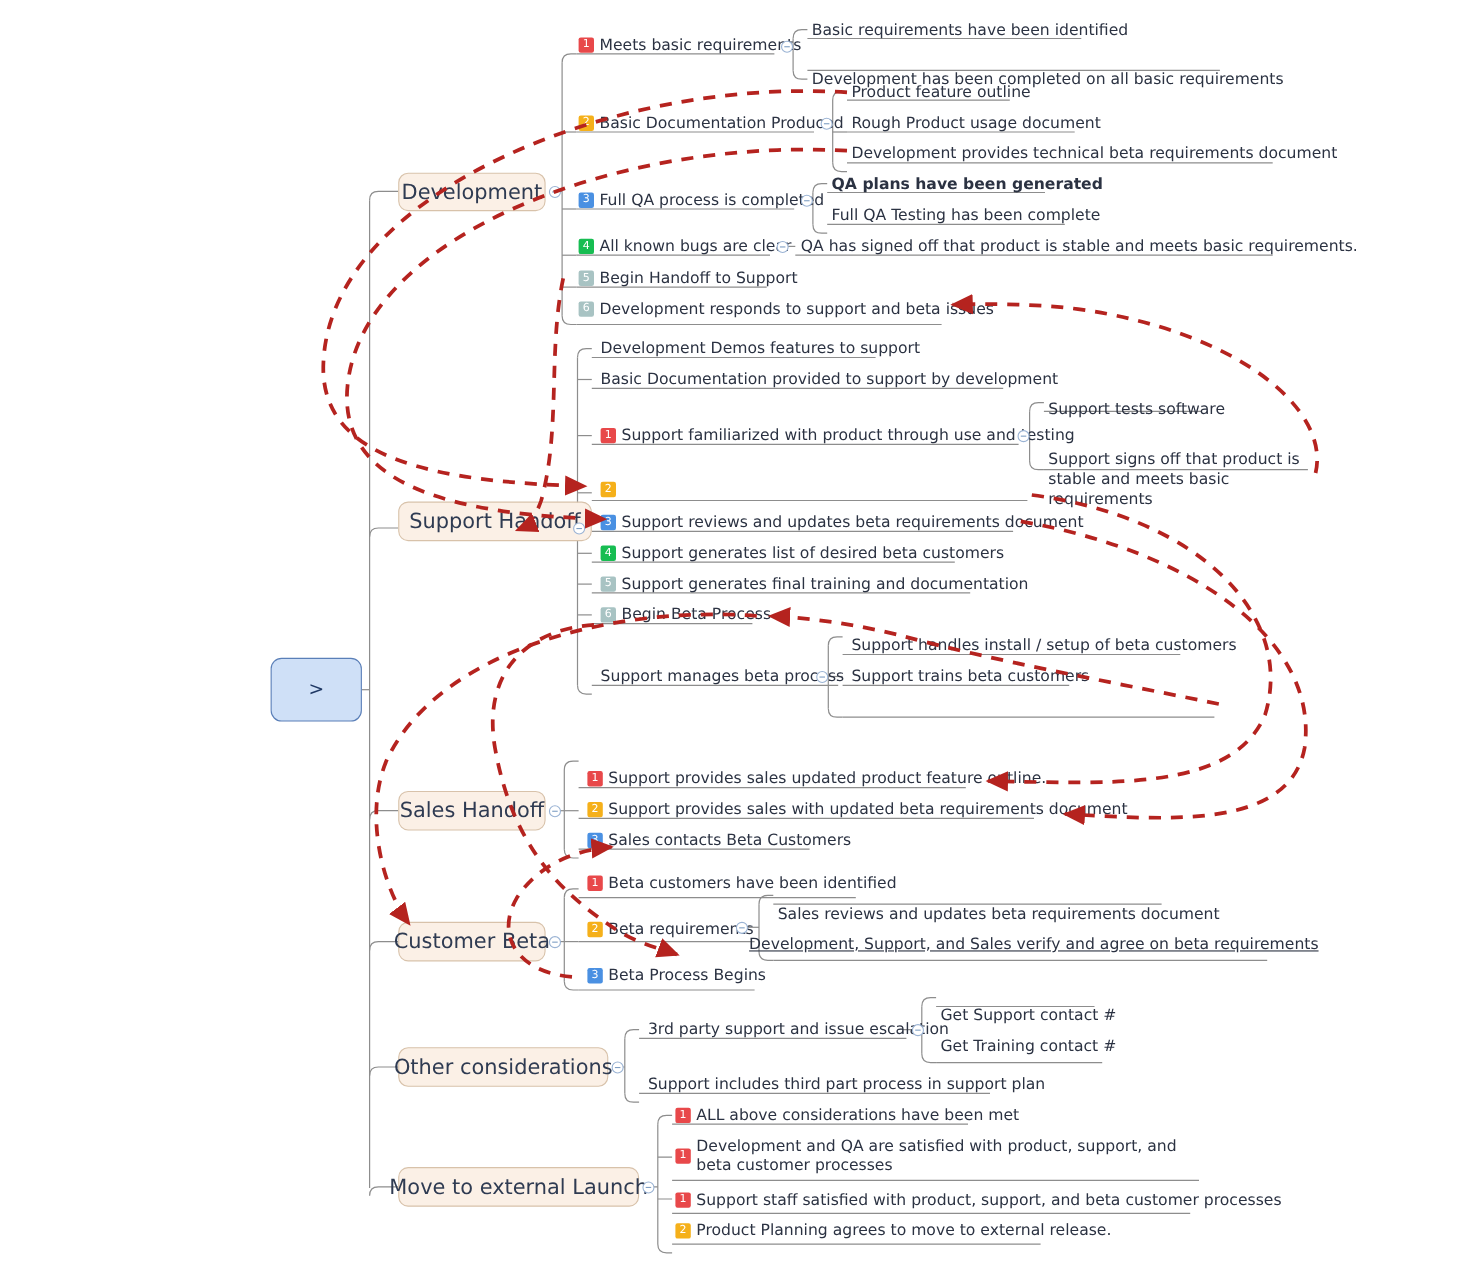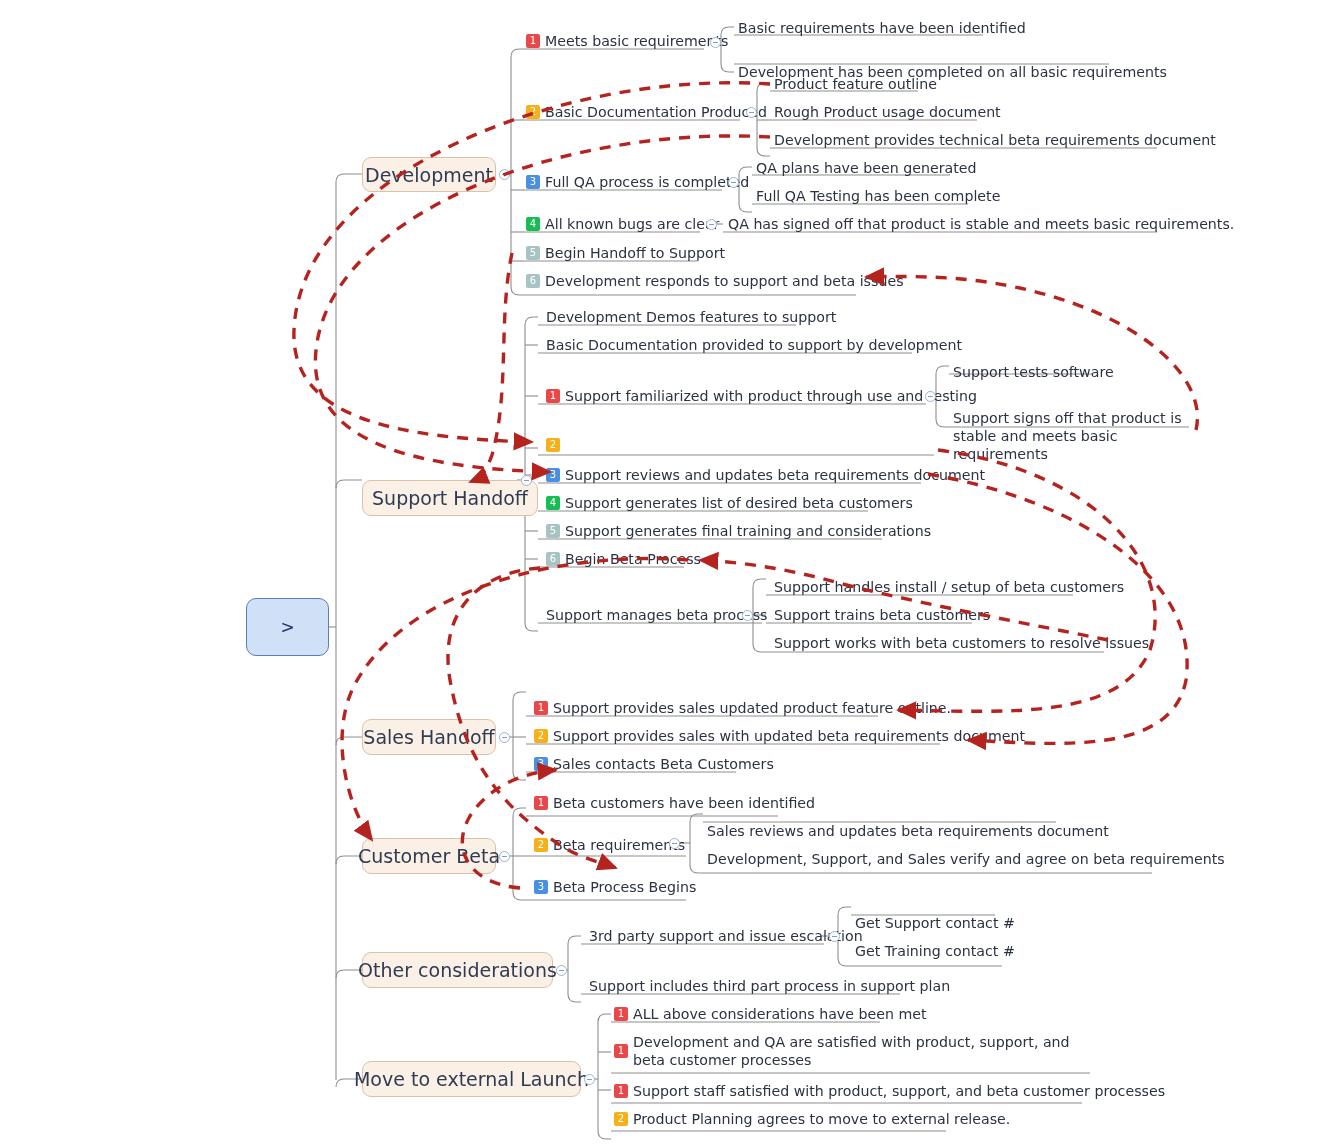--- a/index.html
+++ b/index.html
@@ -339,32 +339,32 @@
   <div class="node leaf-node" style="left:772px; top:74px;">
     <span class="txt">Product feature outline</span>
   </div>
   <div class="node leaf-node" style="left:772px; top:102px;">
     <span class="txt">Rough Product usage document</span>
   </div>
   <div class="node leaf-node" style="left:772px; top:130px;">
     <span class="txt">Development provides technical beta requirements document</span>
   </div>
 
-  <div class="node leaf-node" style="left:754px; top:158px;">
+  <div class="node leaf-node" style="left:754px; top:158px;font-weight:bold;">
     <span class="txt">QA plans have been generated</span>
   </div>
   <div class="node leaf-node" style="left:754px; top:186px;">
     <span class="txt">Full QA Testing has been complete</span>
   </div>
 
   <div class="node leaf-node" style="left:726px; top:214px;">
     <span class="txt">QA has signed off that product is stable and meets basic requirements.</span>
   </div>
 
-  <div class="node branch-node" style="left:362px; top:480px; width:176px; height:36px;">
+  <div class="node branch-node" style="left:362px; top:456px; width:176px; height:36px;">
     <span>Support Handoff</span>
   </div>
   <div class="collapse-icon" style="left:521px; top:475px;"></div>
 
   <div class="node leaf-node" style="left:544px; top:335px;">
     <span class="txt">Basic Documentation provided to support by development</span>
   </div>
   <div class="node leaf-node" style="left:544px; top:307px;">
     <span class="txt">Development Demos features to support</span>
   </div>
@@ -381,21 +381,21 @@
   <div class="node leaf-node" style="left:544px; top:465px;">
     <span class="badge b-blue">3</span>
     <span class="txt">Support reviews and updates beta requirements document</span>
   </div>
   <div class="node leaf-node" style="left:544px; top:493px;">
     <span class="badge b-green">4</span>
     <span class="txt">Support generates list of desired beta customers</span>
   </div>
   <div class="node leaf-node" style="left:544px; top:521px;">
     <span class="badge b-gray">5</span>
-    <span class="txt">Support generates final training and considerations</span>
+    <span class="txt">Support generates final training and documentation</span>
   </div>
   <div class="node leaf-node" style="left:544px; top:549px;">
     <span class="badge b-gray">6</span>
     <span class="txt">Begin Beta Process</span>
   </div>
   <div class="node leaf-node" style="left:544px; top:605px;">
     <span class="txt">Support manages beta process</span>
   </div>
   <div class="collapse-icon" style="left:742px; top:610px;"></div>
 
@@ -404,23 +404,20 @@
   </div>
   <div class="node leaf-node wrap" style="left:951px; top:390px; width:246px;margin-top:18px;">
     <span class="txt">Support signs off that product is stable and meets basic requirements</span>
   </div>
 
   <div class="node leaf-node" style="left:772px; top:577px;">
     <span class="txt">Support handles install / setup of beta customers</span>
   </div>
   <div class="node leaf-node" style="left:772px; top:605px;">
     <span class="txt">Support trains beta customers</span>
-  </div>
-  <div class="node leaf-node" style="left:772px; top:633px;">
-    <span class="txt">Support works with beta customers to resolve issues</span>
   </div>
 
   <div class="node branch-node" style="left:362px; top:719px; width:134px; height:36px;">
     <span>Sales Handoff</span>
   </div>
   <div class="collapse-icon" style="left:499px; top:732px;"></div>
 
   <div class="node leaf-node" style="left:532px; top:698px;">
     <span class="badge b-red">1</span>
     <span class="txt">Support provides sales updated product feature outline.</span>
@@ -449,21 +446,21 @@
   </div>
   <div class="collapse-icon" style="left:669px; top:838px;"></div>
   <div class="node leaf-node" style="left:532px; top:877px;">
     <span class="badge b-blue">3</span>
     <span class="txt">Beta Process Begins</span>
   </div>
 
   <div class="node leaf-node" style="left:705px; top:821px;">
     <span class="txt">Sales reviews and updates beta requirements document</span>
   </div>
-  <div class="node leaf-node" style="left:705px; top:849px;">
+  <div class="node leaf-node" style="left:679px; top:849px;text-decoration:underline;">
     <span class="txt">Development, Support, and Sales verify and agree on beta requirements</span>
   </div>
 
   <div class="node branch-node" style="left:362px; top:952px; width:191px; height:36px;">
     <span>Other considerations</span>
   </div>
   <div class="collapse-icon" style="left:556px; top:965px;"></div>
 
   <div class="node leaf-node" style="left:587px; top:926px;">
     <span class="txt">3rd party support and issue escalation</span>

